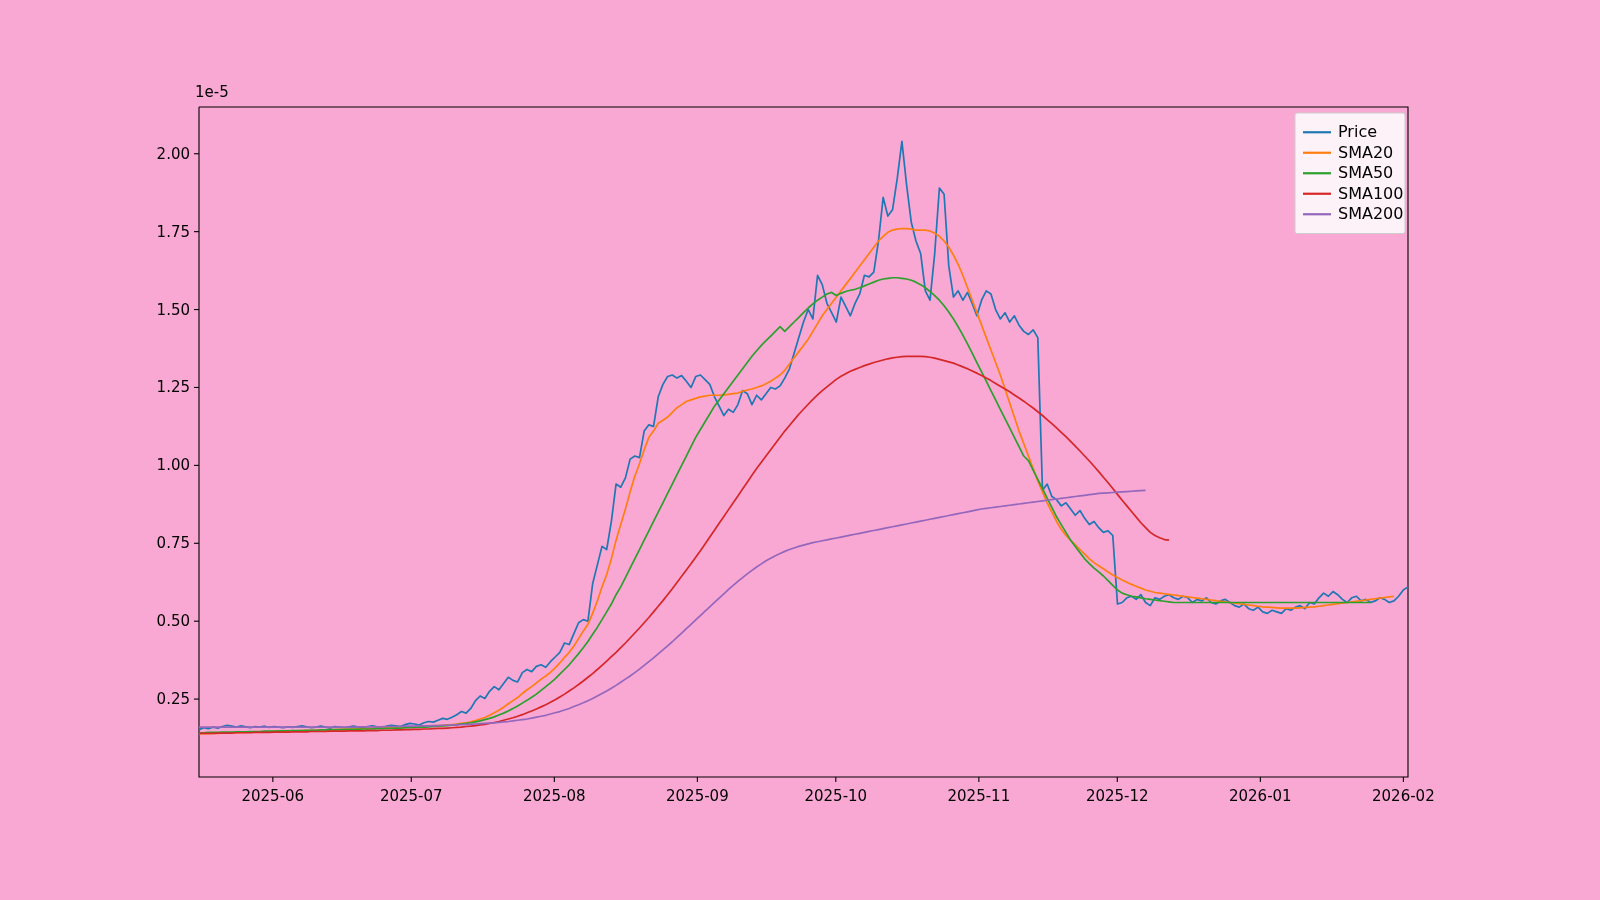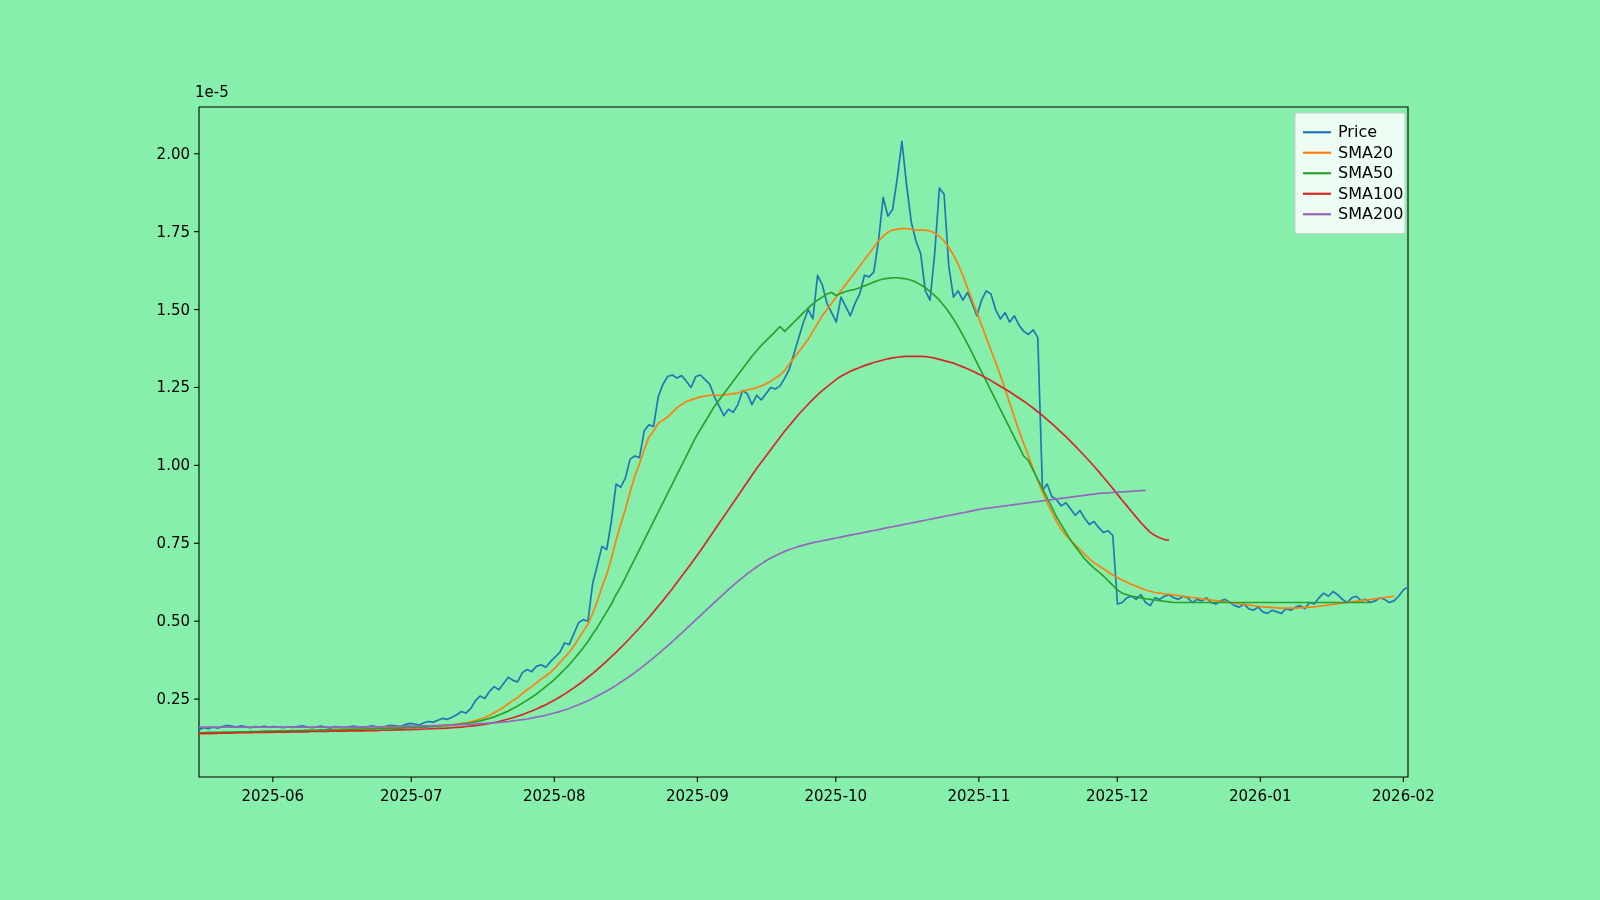--- a/index.html
+++ b/index.html
@@ -10,21 +10,21 @@
   body {
     width: 1600px;
     height: 900px;
     font-family: "DejaVu Sans", sans-serif;
     overflow: hidden;
   }
   #figure {
     position: relative;
     width: 1600px;
     height: 900px;
-    background: #86efac;
+    background: #f9a8d4;
   }
   #plot-svg {
     position: absolute;
     left: 0;
     top: 0;
   }
   .tick-label {
     font-family: "DejaVu Sans", sans-serif;
     font-size: 15px;
     fill: #000000;

